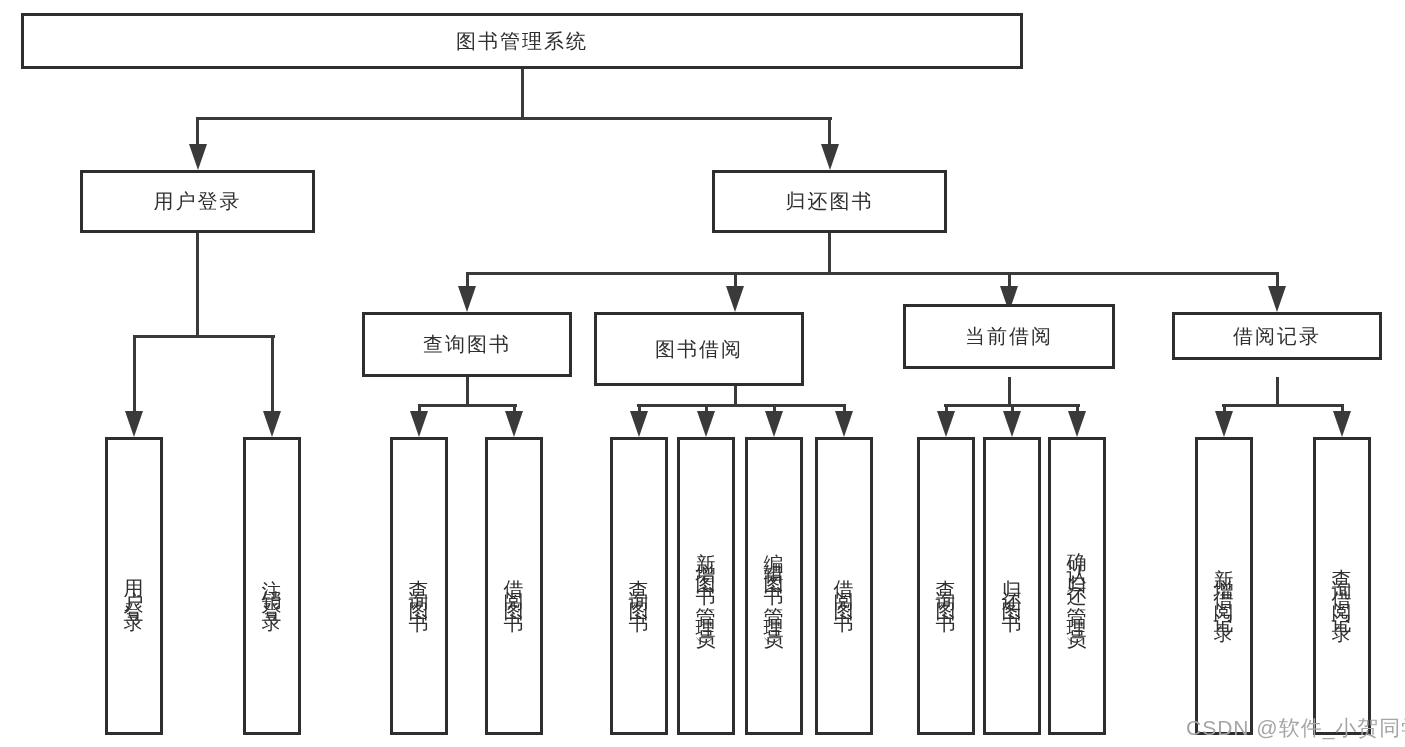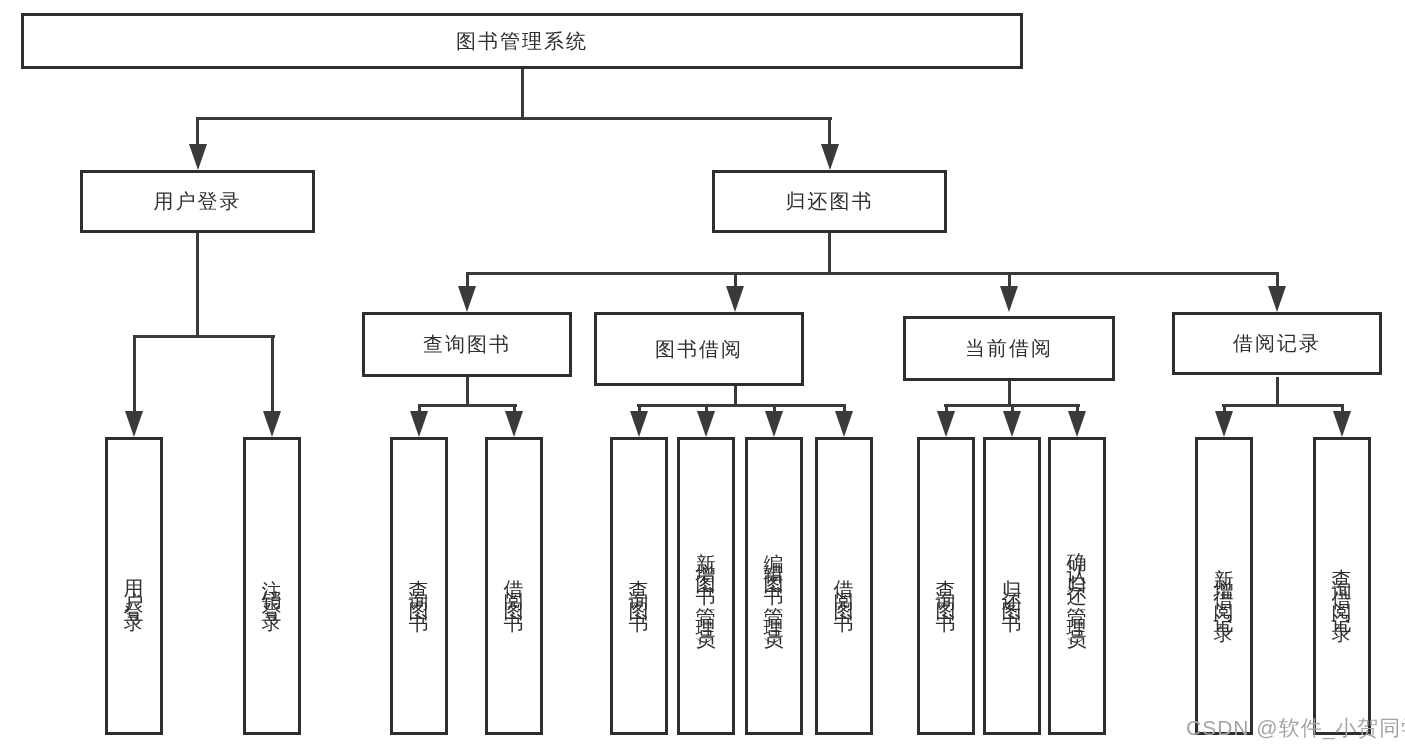--- a/index.html
+++ b/index.html
@@ -101,22 +101,22 @@
   <div class="arrow" style="left:1215px;top:411px"></div>
   <div class="arrow" style="left:1333px;top:411px"></div>
 
   <div class="box" style="left:21px;top:13px;width:1002px;height:56px">图书管理系统</div>
 
   <div class="box" style="left:80px;top:170px;width:235px;height:63px">用户登录</div>
   <div class="box" style="left:712px;top:170px;width:235px;height:63px">归还图书</div>
 
   <div class="box" style="left:362px;top:312px;width:210px;height:65px">查询图书</div>
   <div class="box" style="left:594px;top:312px;width:210px;height:74px">图书借阅</div>
-  <div class="box" style="left:903px;top:316px;width:212px;height:65px">当前借阅</div>
-  <div class="box" style="left:1172px;top:312px;width:210px;height:63px">借阅记录</div>
+  <div class="box" style="left:903px;top:304px;width:212px;height:65px">当前借阅</div>
+  <div class="box" style="left:1172px;top:312px;width:210px;height:48px">借阅记录</div>
 
   <div class="box vbox" style="left:105px">用户登录</div>
   <div class="box vbox" style="left:243px">注销登录</div>
   <div class="box vbox" style="left:390px">查询图书</div>
   <div class="box vbox" style="left:485px">借阅图书</div>
   <div class="box vbox" style="left:610px">查询图书</div>
   <div class="box vbox" style="left:677px">新增图书（管理员）</div>
   <div class="box vbox" style="left:745px">编辑图书（管理员）</div>
   <div class="box vbox" style="left:815px">借阅图书</div>
   <div class="box vbox" style="left:917px">查询图书</div>

